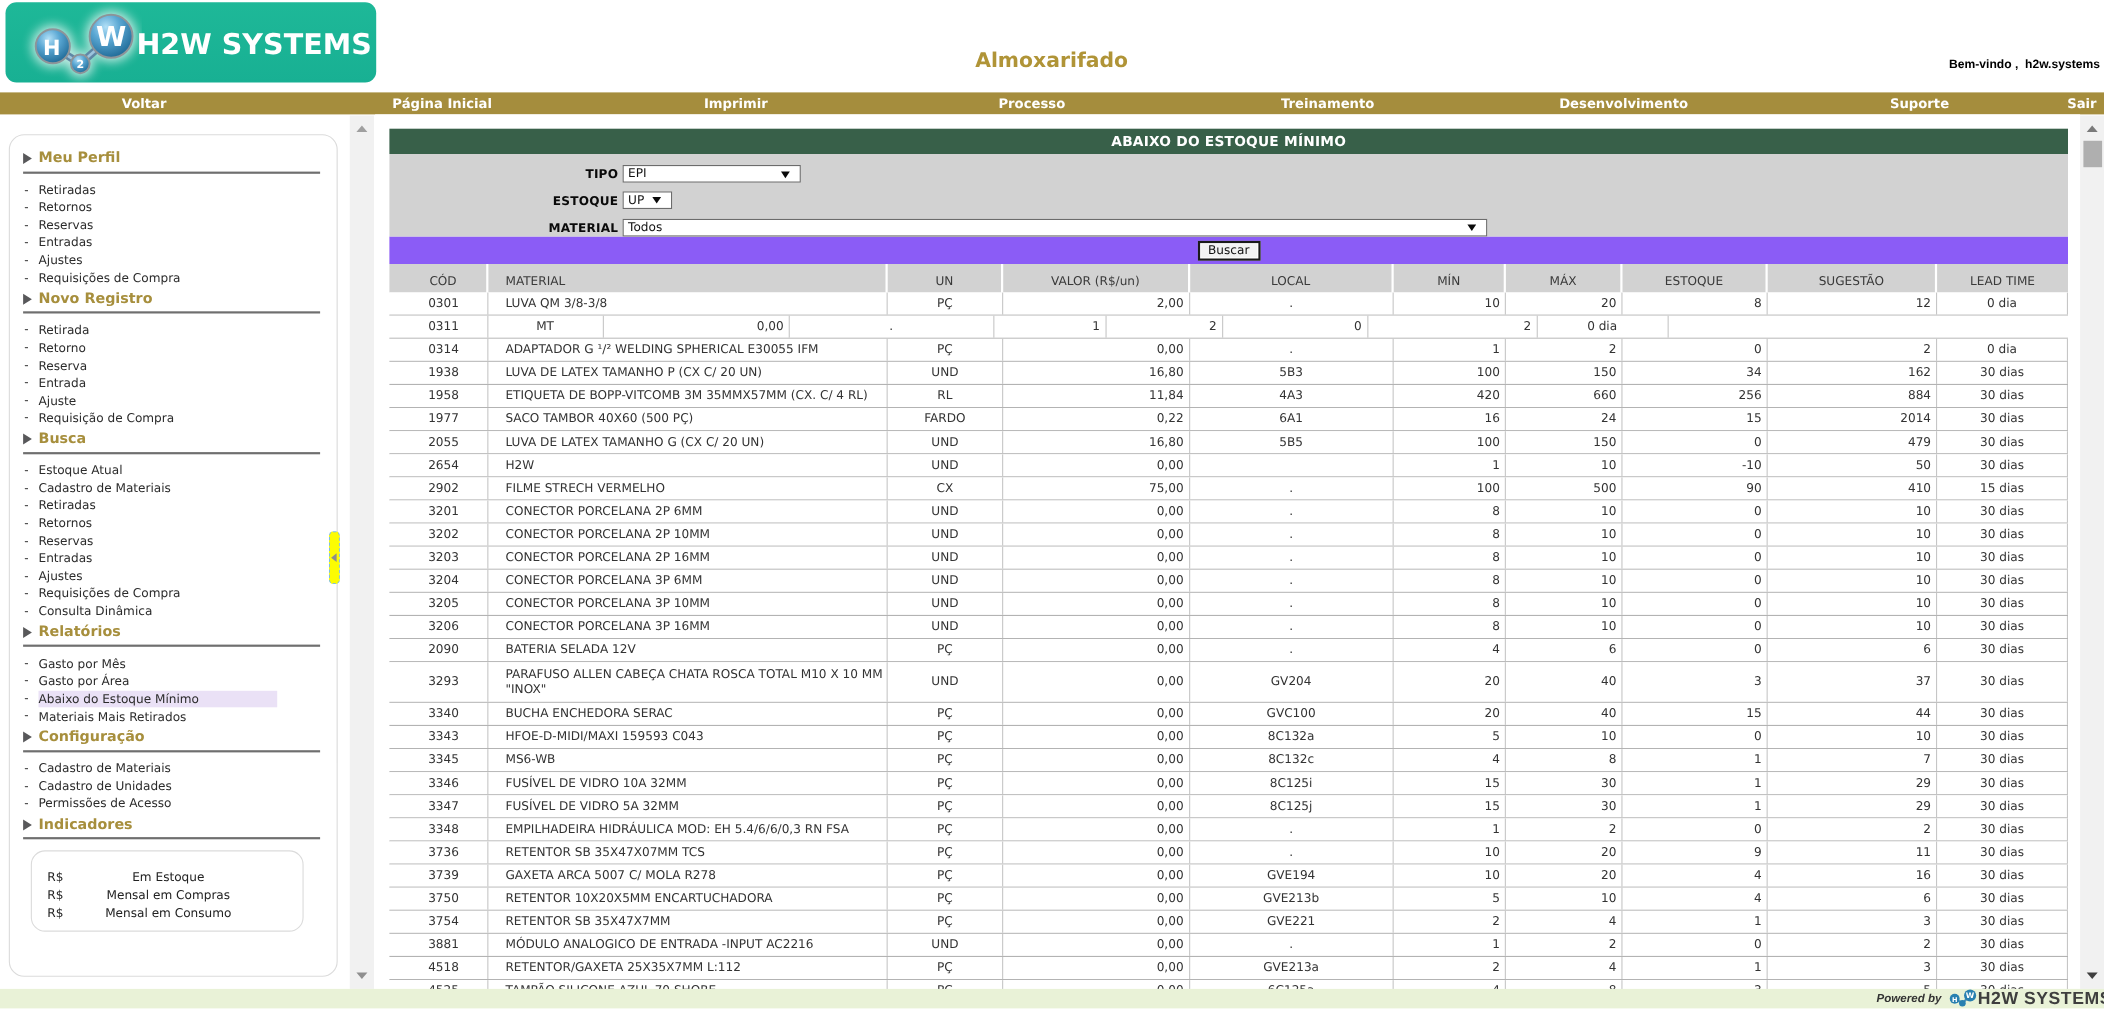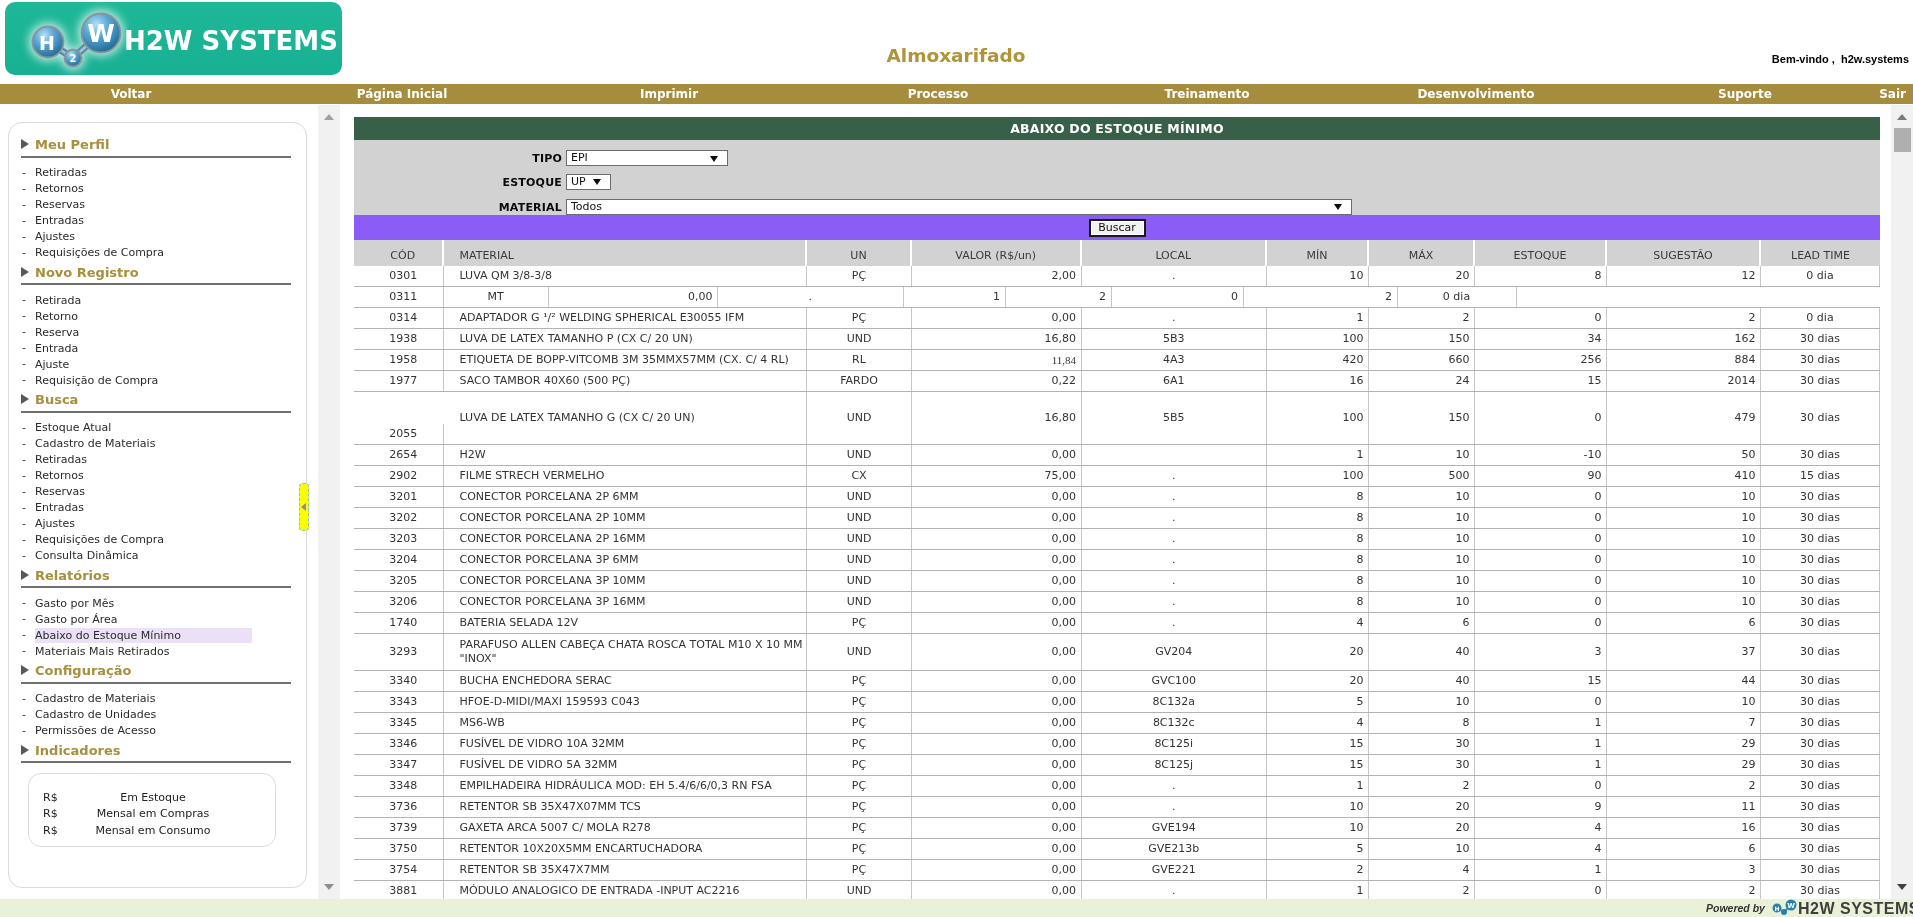--- a/index.html
+++ b/index.html
@@ -420,42 +420,42 @@
             <div class="gc col-al-r" style="width: 102px;">100</div>
             <div class="gc col-al-r" style="width: 106px;">150</div>
             <div class="gc col-al-r" style="width: 132px;">34</div>
             <div class="gc col-al-r" style="width: 154px;">162</div>
             <div class="gc col-al-c" style="width: 119px;">30 dias</div>
           </div>
           <div class="gr">
             <div class="gc col-al-c col-pad-cod" style="width: 89.5px;">1958</div>
             <div class="gc col-al-l" style="width: 363.5px;">ETIQUETA DE BOPP-VITCOMB 3M 35MMX57MM (CX. C/ 4 RL)</div>
             <div class="gc col-al-c" style="width: 105px;">RL</div>
-            <div class="gc col-al-r" style="width: 169.5px; font-family: Liberation Serif, serif;">11,84</div>
+            <div class="gc col-al-r" style="width: 169.5px;">11,84</div>
             <div class="gc col-al-c" style="width: 185.5px;">4A3</div>
             <div class="gc col-al-r" style="width: 102px;">420</div>
             <div class="gc col-al-r" style="width: 106px;">660</div>
             <div class="gc col-al-r" style="width: 132px;">256</div>
             <div class="gc col-al-r" style="width: 154px;">884</div>
             <div class="gc col-al-c" style="width: 119px;">30 dias</div>
           </div>
           <div class="gr">
             <div class="gc col-al-c col-pad-cod" style="width: 89.5px;">1977</div>
             <div class="gc col-al-l" style="width: 363.5px;">SACO TAMBOR 40X60 (500 PÇ)</div>
             <div class="gc col-al-c" style="width: 105px;">FARDO</div>
             <div class="gc col-al-r" style="width: 169.5px;">0,22</div>
             <div class="gc col-al-c" style="width: 185.5px;">6A1</div>
             <div class="gc col-al-r" style="width: 102px;">16</div>
             <div class="gc col-al-r" style="width: 106px;">24</div>
             <div class="gc col-al-r" style="width: 132px;">15</div>
             <div class="gc col-al-r" style="width: 154px;">2014</div>
             <div class="gc col-al-c" style="width: 119px;">30 dias</div>
           </div>
           <div class="gr">
-            <div class="gc col-al-c col-pad-cod" style="width: 89.5px; margin-top: 32px;">2055</div>
+            <div class="gc col-al-c col-pad-cod" style="width: 89.5px;">2055</div>
             <div class="gc col-al-l" style="width: 363.5px;">LUVA DE LATEX TAMANHO G (CX C/ 20 UN)</div>
             <div class="gc col-al-c" style="width: 105px;">UND</div>
             <div class="gc col-al-r" style="width: 169.5px;">16,80</div>
             <div class="gc col-al-c" style="width: 185.5px;">5B5</div>
             <div class="gc col-al-r" style="width: 102px;">100</div>
             <div class="gc col-al-r" style="width: 106px;">150</div>
             <div class="gc col-al-r" style="width: 132px;">0</div>
             <div class="gc col-al-r" style="width: 154px;">479</div>
             <div class="gc col-al-c" style="width: 119px;">30 dias</div>
           </div>
@@ -549,21 +549,21 @@
             <div class="gc col-al-c" style="width: 105px;">UND</div>
             <div class="gc col-al-r" style="width: 169.5px;">0,00</div>
             <div class="gc col-al-c" style="width: 185.5px;">.</div>
             <div class="gc col-al-r" style="width: 102px;">8</div>
             <div class="gc col-al-r" style="width: 106px;">10</div>
             <div class="gc col-al-r" style="width: 132px;">0</div>
             <div class="gc col-al-r" style="width: 154px;">10</div>
             <div class="gc col-al-c" style="width: 119px;">30 dias</div>
           </div>
           <div class="gr">
-            <div class="gc col-al-c col-pad-cod" style="width: 89.5px;">1740</div>
+            <div class="gc col-al-c col-pad-cod" style="width: 89.5px;">2090</div>
             <div class="gc col-al-l" style="width: 363.5px;">BATERIA SELADA 12V</div>
             <div class="gc col-al-c" style="width: 105px;">PÇ</div>
             <div class="gc col-al-r" style="width: 169.5px;">0,00</div>
             <div class="gc col-al-c" style="width: 185.5px;">.</div>
             <div class="gc col-al-r" style="width: 102px;">4</div>
             <div class="gc col-al-r" style="width: 106px;">6</div>
             <div class="gc col-al-r" style="width: 132px;">0</div>
             <div class="gc col-al-r" style="width: 154px;">6</div>
             <div class="gc col-al-c" style="width: 119px;">30 dias</div>
           </div>

